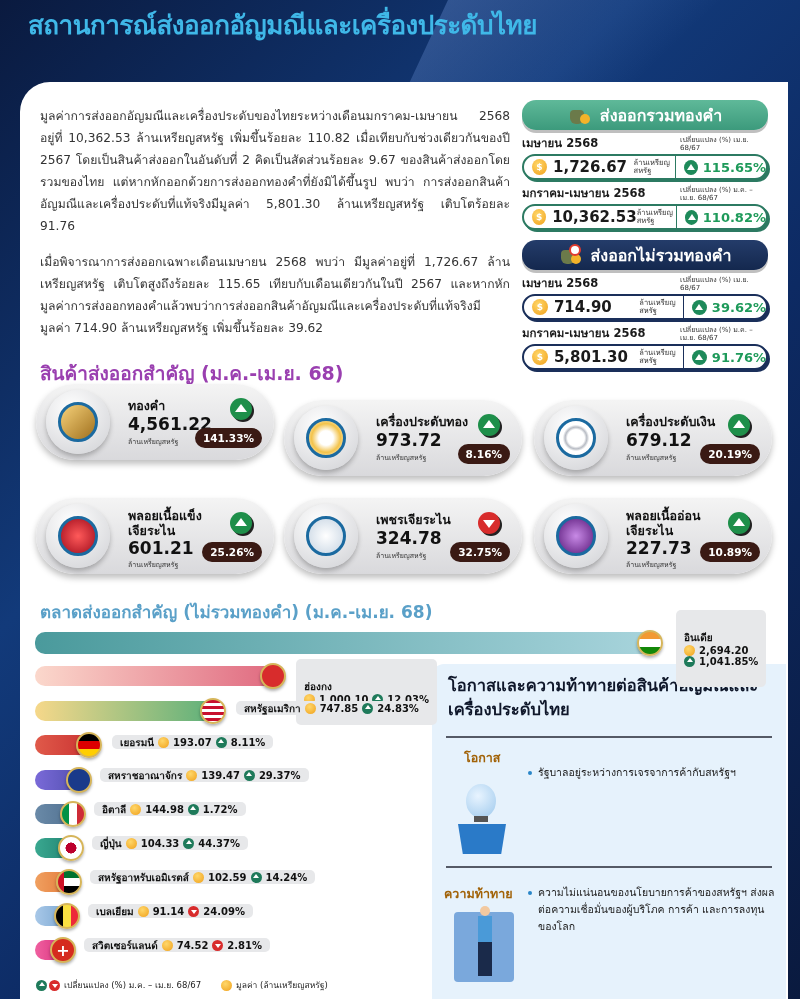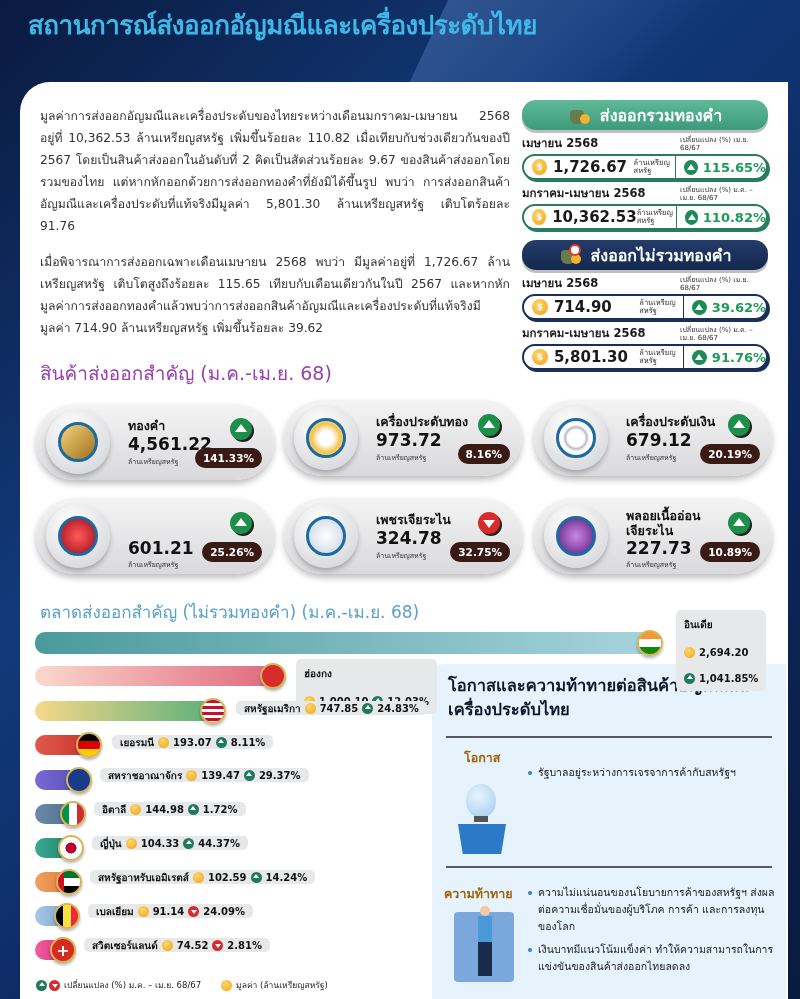--- a/index.html
+++ b/index.html
@@ -26,21 +26,21 @@
 .statbox{display:flex;align-items:center;height:26px;border:2px solid #2c7a62;border-radius:13px;margin-top:2px;box-shadow:2px 2px 0 #2c7a62;background:#fff}
 .statbox.navy{border-color:#1a2f5a;box-shadow:2px 2px 0 #1a2f5a}
 .coin-ic{width:16px;height:16px;border-radius:50%;background:radial-gradient(circle at 40% 35%,#ffd76a,#f0a01a);margin-left:8px;color:#fff;font-size:9px;font-weight:bold;display:flex;align-items:center;justify-content:center}
 .statbox .val{font-size:15px;font-weight:bold;margin-left:6px;width:86px;color:#1a1a1a}
 .statbox .unit{font-size:7.5px;line-height:8px;width:44px;color:#333}
 .statbox .sep{width:1px;height:22px;background:#2c7a62}
 .statbox.navy .sep{background:#1a2f5a}
 .up-ic{width:15px;height:15px;border-radius:50%;background:#1e8a5a;margin-left:8px;position:relative}
 .up-ic:after{content:"";position:absolute;left:3.5px;top:4px;border-left:4px solid transparent;border-right:4px solid transparent;border-bottom:6px solid #fff}
 .statbox .pct{font-size:13px;font-weight:bold;color:#1e9a5a;margin-left:5px}
-.sec-title{position:absolute;font-weight:normal;z-index:3}
+.sec-title{position:absolute;font-weight:bold;z-index:3}
 .sec1{left:40px;top:358px;font-size:19px;color:#9a3fb0}
 .prod{position:absolute;width:238px;height:76px;border-radius:38px;background:linear-gradient(#f4f4f4,#d9d9dc);box-shadow:0 4px 6px rgba(0,0,0,.25);z-index:3}
 .prod .disc{position:absolute;left:10px;top:6px;width:64px;height:64px;border-radius:50%;background:radial-gradient(circle at 40% 30%,#fff,#cfd0d4);box-shadow:0 3px 5px rgba(0,0,0,.25)}
 .prod .img{position:absolute;left:12px;top:12px;width:40px;height:40px;border-radius:50%;border:3px solid #1b6aa0}
 .prod .name{position:absolute;left:92px;top:14px;font-size:12.5px;font-weight:bold;color:#111;line-height:15px;width:110px}
 .prod .num{position:absolute;left:92px;top:30px;font-size:17px;font-weight:bold;color:#111}
 .prod .u{position:absolute;left:92px;top:52px;font-size:7px;color:#333}
 .prod .arrow{position:absolute;right:22px;top:14px;width:22px;height:22px;border-radius:50%;box-shadow:2px 2px 0 #222}
 .prod .arrow.up{background:#1e8f4a}
 .prod .arrow.dn{background:#d82c2c}
@@ -49,21 +49,21 @@
 .prod .pbadge{position:absolute;right:12px;top:44px;height:20px;padding:0 8px;border-radius:10px;background:#3a1a14;color:#fff;font-size:10.5px;font-weight:bold;line-height:20px}
 .sec2{left:40px;top:598px;font-size:17px;color:#5aa0c8}
 .bar{position:absolute;height:20px;border-radius:10px;z-index:3}
 .flag{position:absolute;width:26px;height:26px;border-radius:50%;border:2px solid #d6b55a;box-shadow:0 2px 3px rgba(0,0,0,.3);z-index:4;overflow:hidden}
 .lab{position:absolute;background:#e7e8ea;border-radius:5px;font-size:10px;font-weight:bold;color:#111;z-index:4;display:flex;align-items:center;gap:4px;padding:0 8px;height:14px}
 .lab .c{width:11px;height:11px;border-radius:50%;background:radial-gradient(circle at 40% 35%,#ffd76a,#f0a01a);display:inline-block}
 .lab .a{width:11px;height:11px;border-radius:50%;display:inline-block;position:relative}
 .lab .a.up{background:#1e7a5a}.lab .a.dn{background:#d82c2c}
 .lab .a.up:after{content:"";position:absolute;left:2.5px;top:2px;border-left:3px solid transparent;border-right:3px solid transparent;border-bottom:4px solid #fff}
 .lab .a.dn:after{content:"";position:absolute;left:2.5px;top:4px;border-left:3px solid transparent;border-right:3px solid transparent;border-top:4px solid #fff}
-.lab.tall{flex-direction:column;align-items:flex-start;height:auto;padding:7px 8px;gap:15px}
+.lab.tall{flex-direction:column;align-items:flex-start;height:auto;padding:20px 8px;gap:0}
 .lab .ln{display:flex;align-items:center;gap:4px}
 .legend{position:absolute;left:36px;top:978px;font-size:8.5px;color:#222;display:flex;align-items:center;gap:4px;z-index:4}
 .opp{position:absolute;left:432px;top:664px;width:354px;height:335px;background:#e6f2fc;border-radius:12px 0 0 0;z-index:3}
 .opp h2{position:absolute;left:16px;top:10px;font-size:16.5px;line-height:24px;color:#0f172a;width:340px}
 .opp .hr{position:absolute;left:14px;width:326px;height:1.5px;background:#555a66}
 .opp h3{position:absolute;font-size:12.5px;font-weight:bold;color:#a16207}
 .opp ul{position:absolute;left:96px;width:250px;list-style:none;font-size:10.5px;line-height:17px;color:#222}
 .opp li{position:relative;padding-left:10px;margin-bottom:6px}
 .opp li:before{content:"";position:absolute;left:0;top:7px;width:4px;height:4px;border-radius:50%;background:#2a86c8}
 .bulb{position:absolute;left:20px;top:120px;width:60px;height:80px}
@@ -147,21 +147,21 @@
     <span class="val">5,801.30</span>
     <span class="unit">ล้านเหรียญ สหรัฐ</span>
     <span class="sep"></span>
     <span class="up-ic"></span>
     <span class="pct">91.76%</span>
   </div>
 </div>
 
 <div class="sec-title sec1">สินค้าส่งออกสำคัญ (ม.ค.-เม.ย. 68)</div>
 
-<div class="prod" style="left:36px;top:404px">
+<div class="prod" style="left:36px;top:384px">
   <div class="disc">
       <div class="img" style="background:linear-gradient(135deg,#f6d27a,#a0701e)"></div>
     </div>
   <div class="name">ทองคำ</div>
   <div class="num">4,561.22</div>
   <div class="u">ล้านเหรียญสหรัฐ</div>
   <div class="arrow up"></div>
   <div class="pbadge">141.33%</div>
 </div>
 <div class="prod" style="left:284px;top:400px">
@@ -181,20 +181,21 @@
   <div class="name">เครื่องประดับเงิน</div>
   <div class="num">679.12</div>
   <div class="u">ล้านเหรียญสหรัฐ</div>
   <div class="arrow up"></div>
   <div class="pbadge">20.19%</div>
 </div>
 <div class="prod" style="left:36px;top:498px">
   <div class="disc">
       <div class="img" style="background:radial-gradient(circle,#ff5a5a,#a00c1c)"></div>
     </div>
+  <div class="name" style="top:10px">พลอยเนื้อแข็ง เจียระไน</div>
   <div class="num" style="top:40px">601.21</div>
   <div class="u" style="top:61px">ล้านเหรียญสหรัฐ</div>
   <div class="arrow up"></div>
   <div class="pbadge">25.26%</div>
 </div>
 <div class="prod" style="left:284px;top:498px">
   <div class="disc">
       <div class="img" style="background:radial-gradient(circle,#fff,#c6d4e2)"></div>
     </div>
   <div class="name">เพชรเจียระไน</div>
@@ -350,15 +351,14 @@
   <div class="hr" style="top:202px"></div>
   <h3 style="left:12px;top:220px">ความท้าทาย</h3>
   <div class="runner">
     <div style="position:absolute;left:4px;top:10px;width:60px;height:70px;background:#7aa8dc;border-radius:4px"></div>
     <div style="position:absolute;left:30px;top:4px;width:10px;height:10px;border-radius:50%;background:#f2c9a0"></div>
     <div style="position:absolute;left:28px;top:14px;width:14px;height:26px;background:#4a9ad8"></div>
     <div style="position:absolute;left:28px;top:40px;width:14px;height:34px;background:#1a2a4a"></div>
   </div>
   <ul style="top:220px">
     <li>ความไม่แน่นอนของนโยบายการค้าของสหรัฐฯ ส่งผลต่อความเชื่อมั่นของผู้บริโภค การค้า และการลงทุนของโลก</li>
-    <li>เงินบาทมีแนวโน้มแข็งค่า ทำให้ความสามารถในการแข่งขันของสินค้าส่งออกไทยลดลง</li>
   </ul>
 </div>
 
 </body></html>

